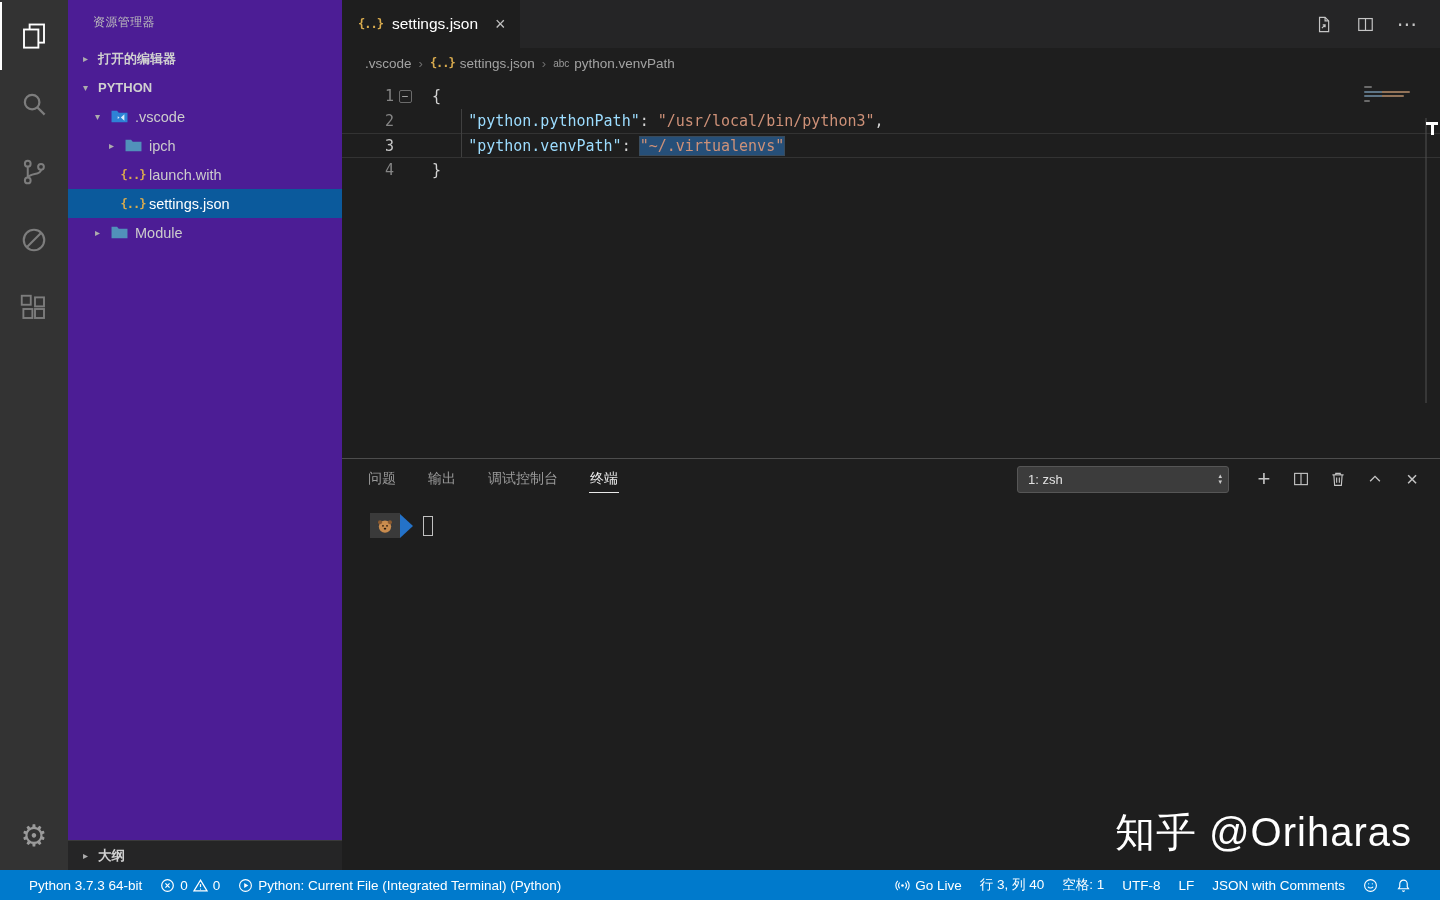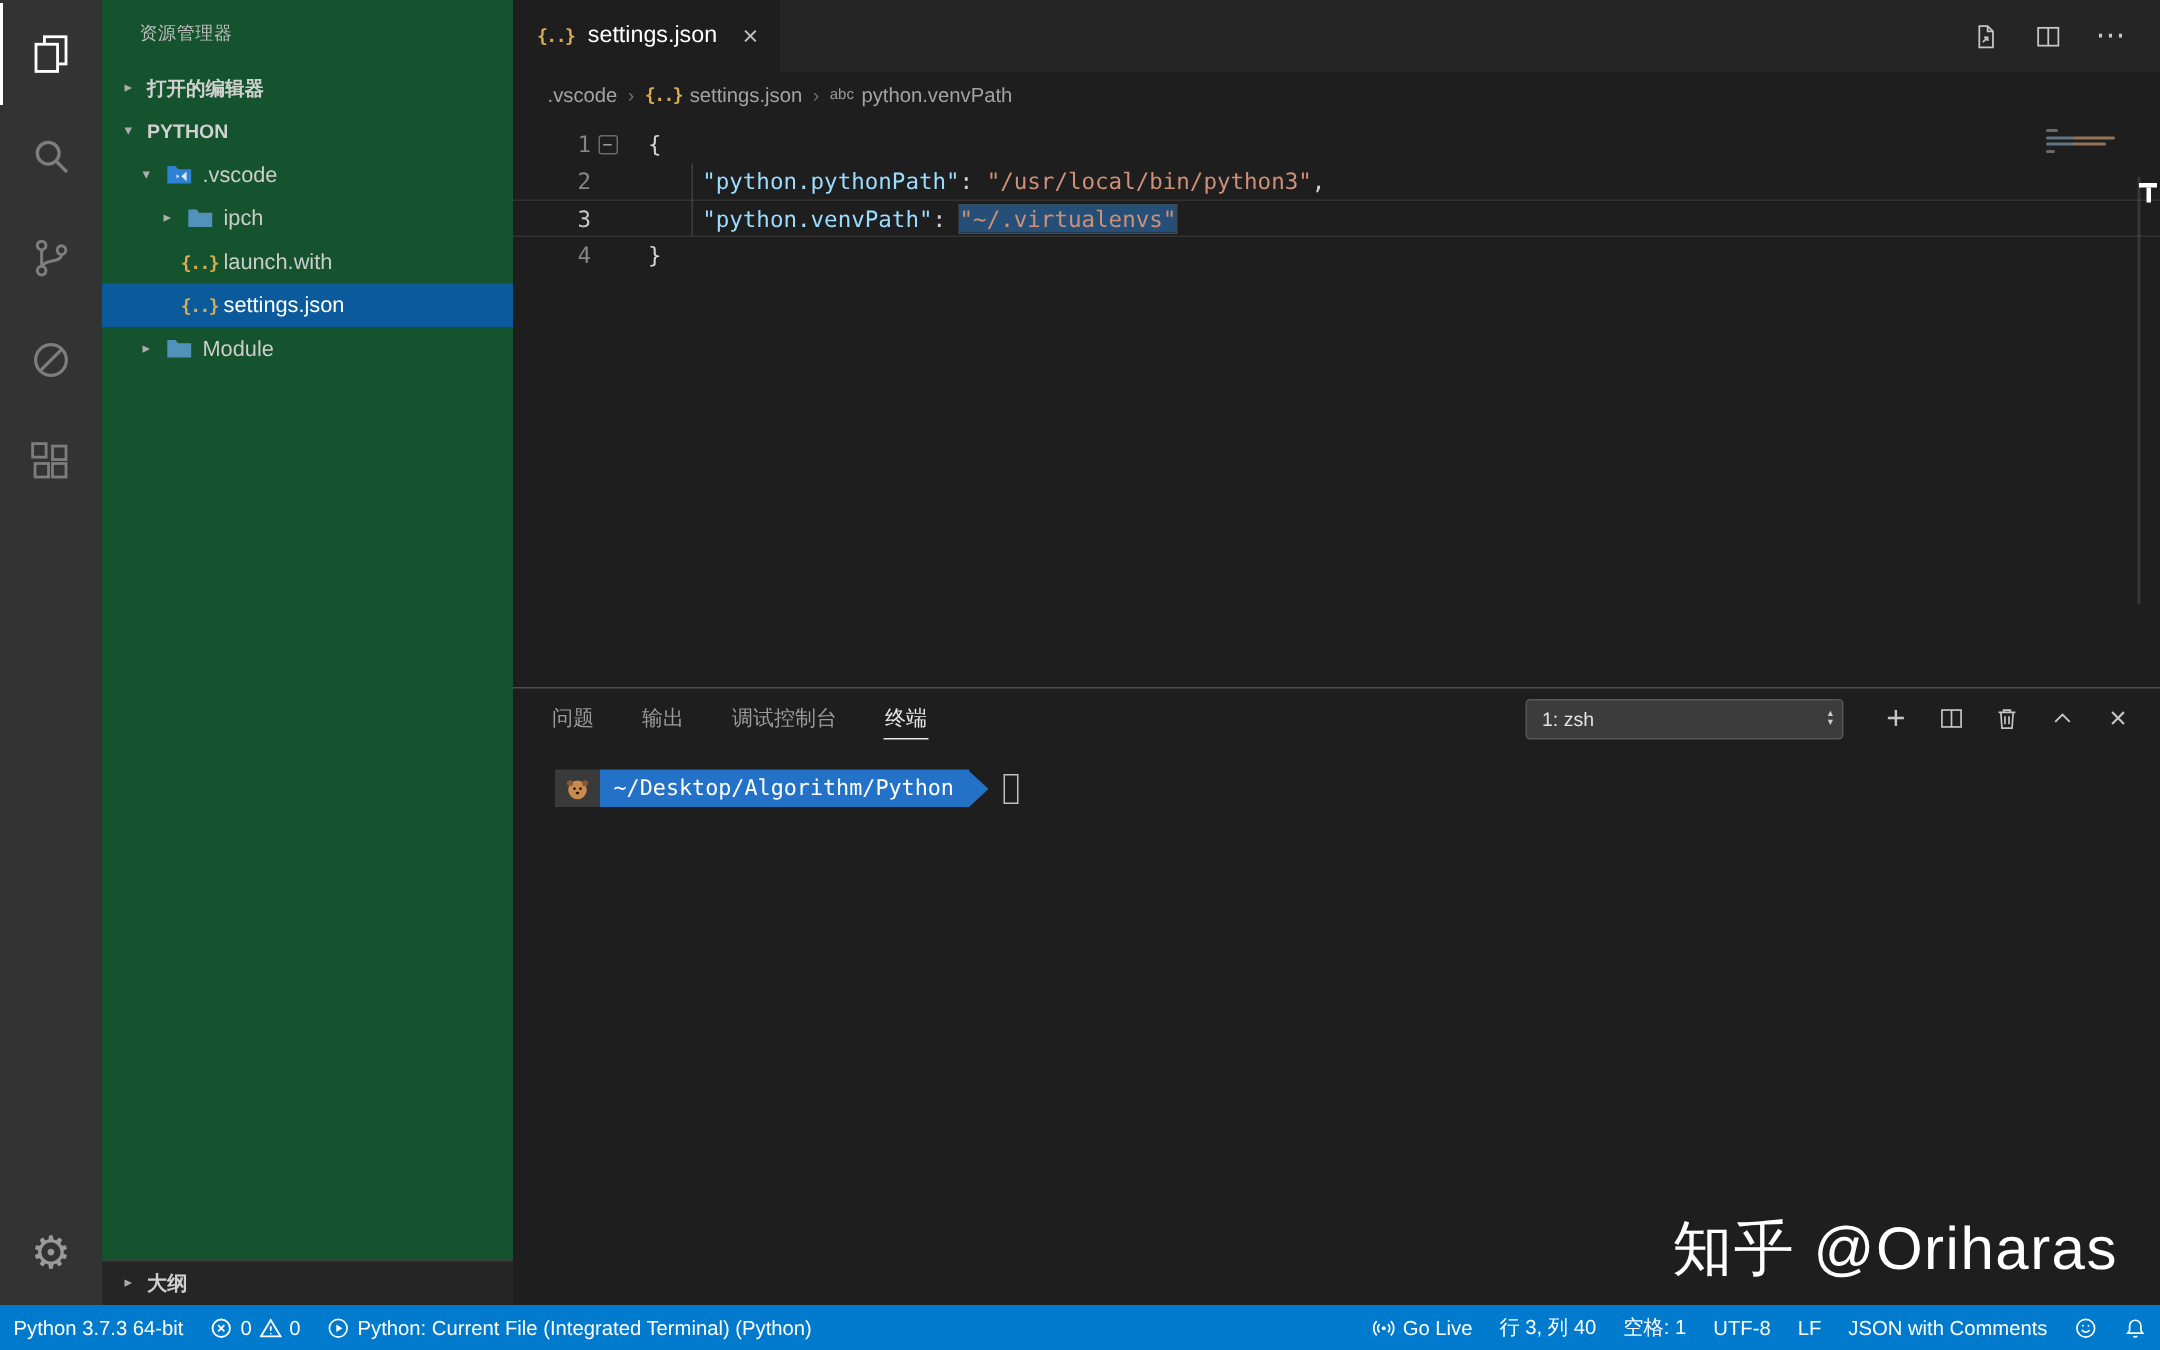--- a/index.html
+++ b/index.html
@@ -11,21 +11,21 @@
   
   .activity-bar{width:68px;background:#333333;display:flex;flex-direction:column;align-items:center;padding-top:2px}
   .ab-item{width:68px;height:68px;display:flex;align-items:center;justify-content:center;color:#7d7d7d;cursor:pointer;position:relative}
   .ab-item.active{color:#ffffff}
   .ab-item.active::before{content:"";position:absolute;left:0;top:0;bottom:0;width:2px;background:#ffffff}
   .ab-item svg{width:30px;height:30px}
   .ab-spacer{flex:1}
   .gear-glyph{font-size:30px;color:#9a9a9a;line-height:1}
 
   
-  .sidebar{width:274px;background:#14532d;display:flex;flex-direction:column;position:relative;font-size:14px}
+  .sidebar{width:274px;background:#4c1d95;display:flex;flex-direction:column;position:relative;font-size:14px}
   .sidebar-title{height:44px;line-height:44px;padding-left:25px;font-size:12px;color:#bdbdbd;letter-spacing:.4px}
   .section-header{height:29px;display:flex;align-items:center;gap:7px;padding-left:12px;font-size:13px;font-weight:700;color:#d0d0d0;cursor:pointer}
   .twisty{width:11px;display:inline-block;font-size:10px;color:#adadad;text-align:center;flex-shrink:0}
   .file-tree{flex:1;overflow:hidden}
   .tree-row{height:29px;display:flex;align-items:center;gap:7px;color:#cccccc;cursor:pointer;font-size:14.5px}
   .tree-row.lvl1{padding-left:24px}
   .tree-row.lvl2{padding-left:38px}
   .tree-row.selected{background:var(--list-selection-bg,#0b5a9c);color:#ffffff}
   .tree-icon{width:18px;display:flex;justify-content:center;flex-shrink:0}
   .tree-icon svg{width:17px;height:15px}
@@ -85,21 +85,21 @@
   .x-glyph{font-size:20px;line-height:0}
   .terminal-body{flex:1;padding:14px 0 0 28px;font-family:"DejaVu Sans Mono","Liberation Mono",monospace;font-size:14.5px}
   .prompt{display:flex;align-items:center;height:25px}
   .prompt-emoji{background:#3a3a3a;height:25px;display:flex;align-items:center;padding:0 6px}
   .prompt-emoji svg{width:18px;height:18px}
   .prompt-path{background:var(--terminal-prompt-bg,#2472c8);color:#ffffff;height:25px;display:flex;align-items:center;padding:0 10px 0 9px}
   .prompt-arrow{width:0;height:0;border-top:12.5px solid transparent;border-bottom:12.5px solid transparent;border-left:13px solid var(--terminal-prompt-bg,#2472c8)}
   .term-cursor{width:10px;height:20px;border:1px solid #c0c0c0;margin-left:10px}
 
   
-  .status-bar{height:30px;background:var(--statusbar-bg,#007acc);display:flex;align-items:center;color:#ffffff;font-size:13.5px;padding:0 0}
+  .status-bar{height:30px;background:var(--statusbar-bg,#007acc);display:flex;align-items:center;color:#ffffff;font-size:13.5px;padding:0 20px}
   .sb-group{display:flex;height:100%;align-items:center}
   .sb-right{margin-left:auto}
   .sb-item{display:flex;align-items:center;gap:5px;padding:0 9px;height:100%;cursor:pointer;white-space:nowrap}
   .sb-item svg{width:15px;height:15px}
   .sb-icn{display:flex;align-items:center}
 
   
   .watermark{position:absolute;right:28px;bottom:40px;font-size:40px;color:#ffffff;letter-spacing:1px;z-index:40;font-weight:400}
 </style>
 </head>
@@ -363,21 +363,20 @@
             <span class="prompt-emoji">
               <svg viewBox="0 0 16 16">
                   <circle cx="8" cy="8.5" r="5.5" fill="#c98c4e"></circle>
                   <circle cx="3.6" cy="4.6" r="1.8" fill="#8a5a30"></circle>
                   <circle cx="12.4" cy="4.6" r="1.8" fill="#8a5a30"></circle>
                   <circle cx="6.2" cy="7.8" r="0.8" fill="#2b1c10"></circle>
                   <circle cx="9.8" cy="7.8" r="0.8" fill="#2b1c10"></circle>
                   <ellipse cx="8" cy="10.4" rx="1.1" ry="0.8" fill="#2b1c10"></ellipse>
                 </svg>
             </span>
-            <span class="prompt-path">~/Desktop/Algorithm/Python</span>
             <span class="prompt-arrow"></span>
             <span class="term-cursor"></span>
           </div>
         </div>
       </div>
     </div>
   </div>
 
   <div class="status-bar">
     <div class="sb-group">

